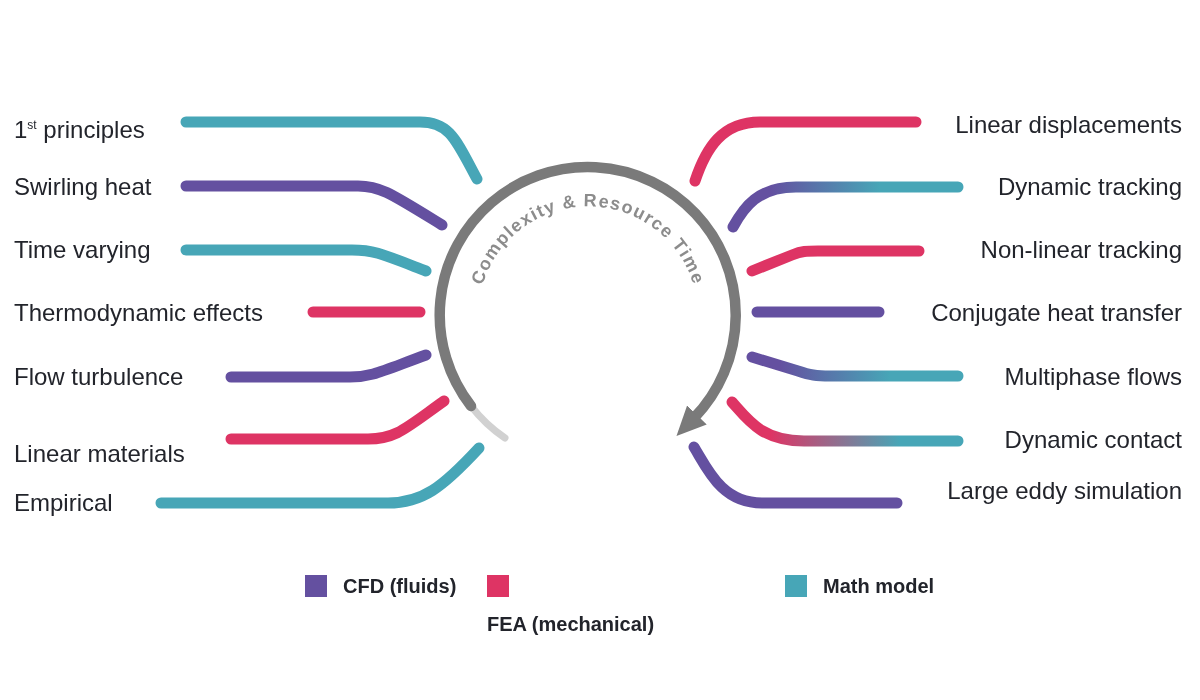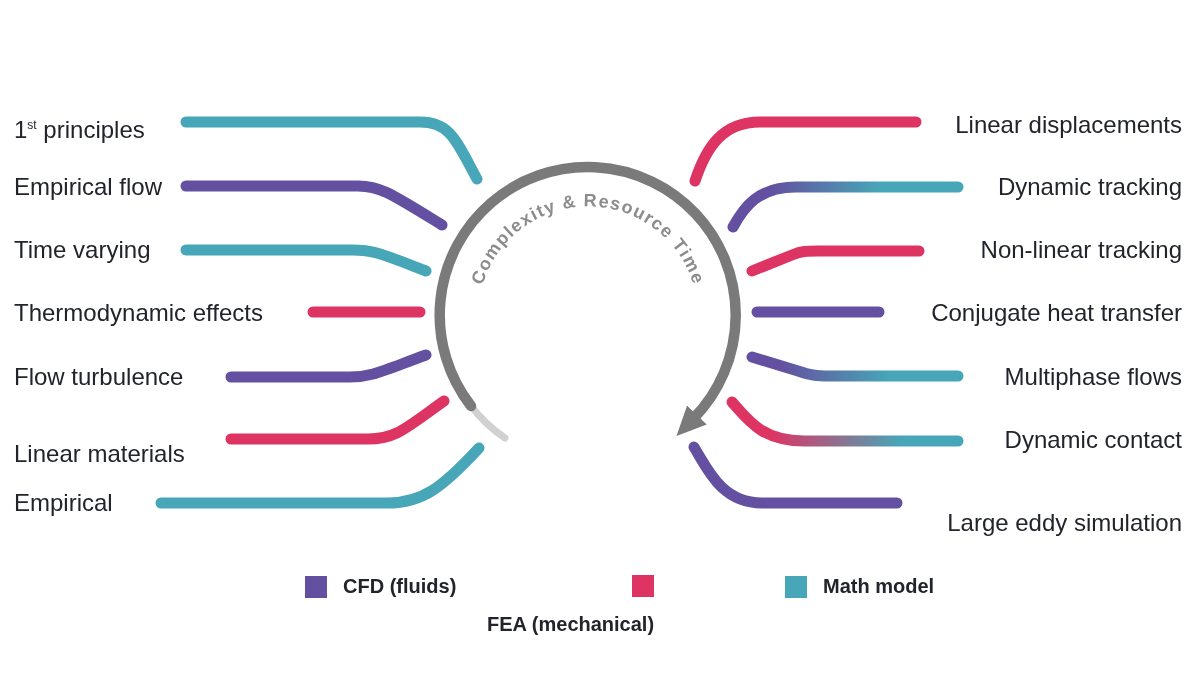--- a/index.html
+++ b/index.html
@@ -40,21 +40,21 @@
   
   .simulate-btn{
     position:absolute;left:506px;top:308px;width:166px;height:57px;
     background:var(--button-bg);border:none;border-radius:29px;
     color:var(--button-text);font-family:"Liberation Sans",sans-serif;
     font-size:27px;font-weight:bold;letter-spacing:.5px;
     display:flex;align-items:center;justify-content:center;cursor:pointer;
   }
 
   
-  .legend-entry{position:absolute;top:575px;display:flex;align-items:flex-end;gap:16px;}
+  .legend-entry{position:absolute;top:575px;display:flex;align-items:flex-start;gap:16px;}
   .legend-entry .swatch{width:22px;height:22px;flex:0 0 auto;}
   .legend-entry .swatch.sw-cfd{background:var(--cfd);}
   .legend-entry .swatch.sw-fea{background:var(--fea);}
   .legend-entry .swatch.sw-math{background:var(--math);}
   .legend-entry .lg-label{font-size:20px;font-weight:bold;color:var(--label);white-space:nowrap;}
   .legend-cfd{left:305px;}
   .legend-fea{left:487px;flex-direction:column;}
   .legend-math{left:748px;padding-left:37px;}
 </style>
 </head>
@@ -101,36 +101,36 @@
     <path class="arc-main" d="M471,406 A148,148 0 1 1 694,418" marker-end="url(#arrowHead)"></path>
 
     <path id="arcTextPath" fill="none" d="M482,287 A110,110 0 0 1 694,287"></path>
     <text class="arc-text">
       <textPath href="#arcTextPath" startOffset="50%" text-anchor="middle">Complexity &amp; Resource Time</textPath>
     </text>
   </svg>
 
   <div class="left-col">
     <div class="side-label" style="top:110px"><span>1</span><sup>st</sup><span> principles</span></div>
-    <div class="side-label" style="top:172px">Empirical flow</div>
+    <div class="side-label" style="top:172px">Swirling heat</div>
     <div class="side-label" style="top:235px">Time varying</div>
     <div class="side-label" style="top:298px">Thermodynamic effects</div>
     <div class="side-label" style="top:362px">Flow turbulence</div>
     <div class="side-label" style="top:439px">Linear materials</div>
     <div class="side-label" style="top:488px">Empirical</div>
   </div>
 
   <div class="right-col">
     <div class="side-label" style="top:110px">Linear displacements</div>
     <div class="side-label" style="top:172px">Dynamic tracking</div>
     <div class="side-label" style="top:235px">Non-linear tracking</div>
     <div class="side-label" style="top:298px">Conjugate heat transfer</div>
     <div class="side-label" style="top:362px">Multiphase flows</div>
     <div class="side-label" style="top:425px">Dynamic contact</div>
-    <div class="side-label" style="top:508px">Large eddy simulation</div>
+    <div class="side-label" style="top:476px">Large eddy simulation</div>
   </div>
 
 
   <div class="legend-entry legend-cfd">
     <span class="swatch sw-cfd"></span>
     <span class="lg-label">CFD (fluids)</span>
   </div>
   <div class="legend-entry legend-fea">
     <span class="swatch sw-fea"></span>
     <span class="lg-label">FEA (mechanical)</span>

